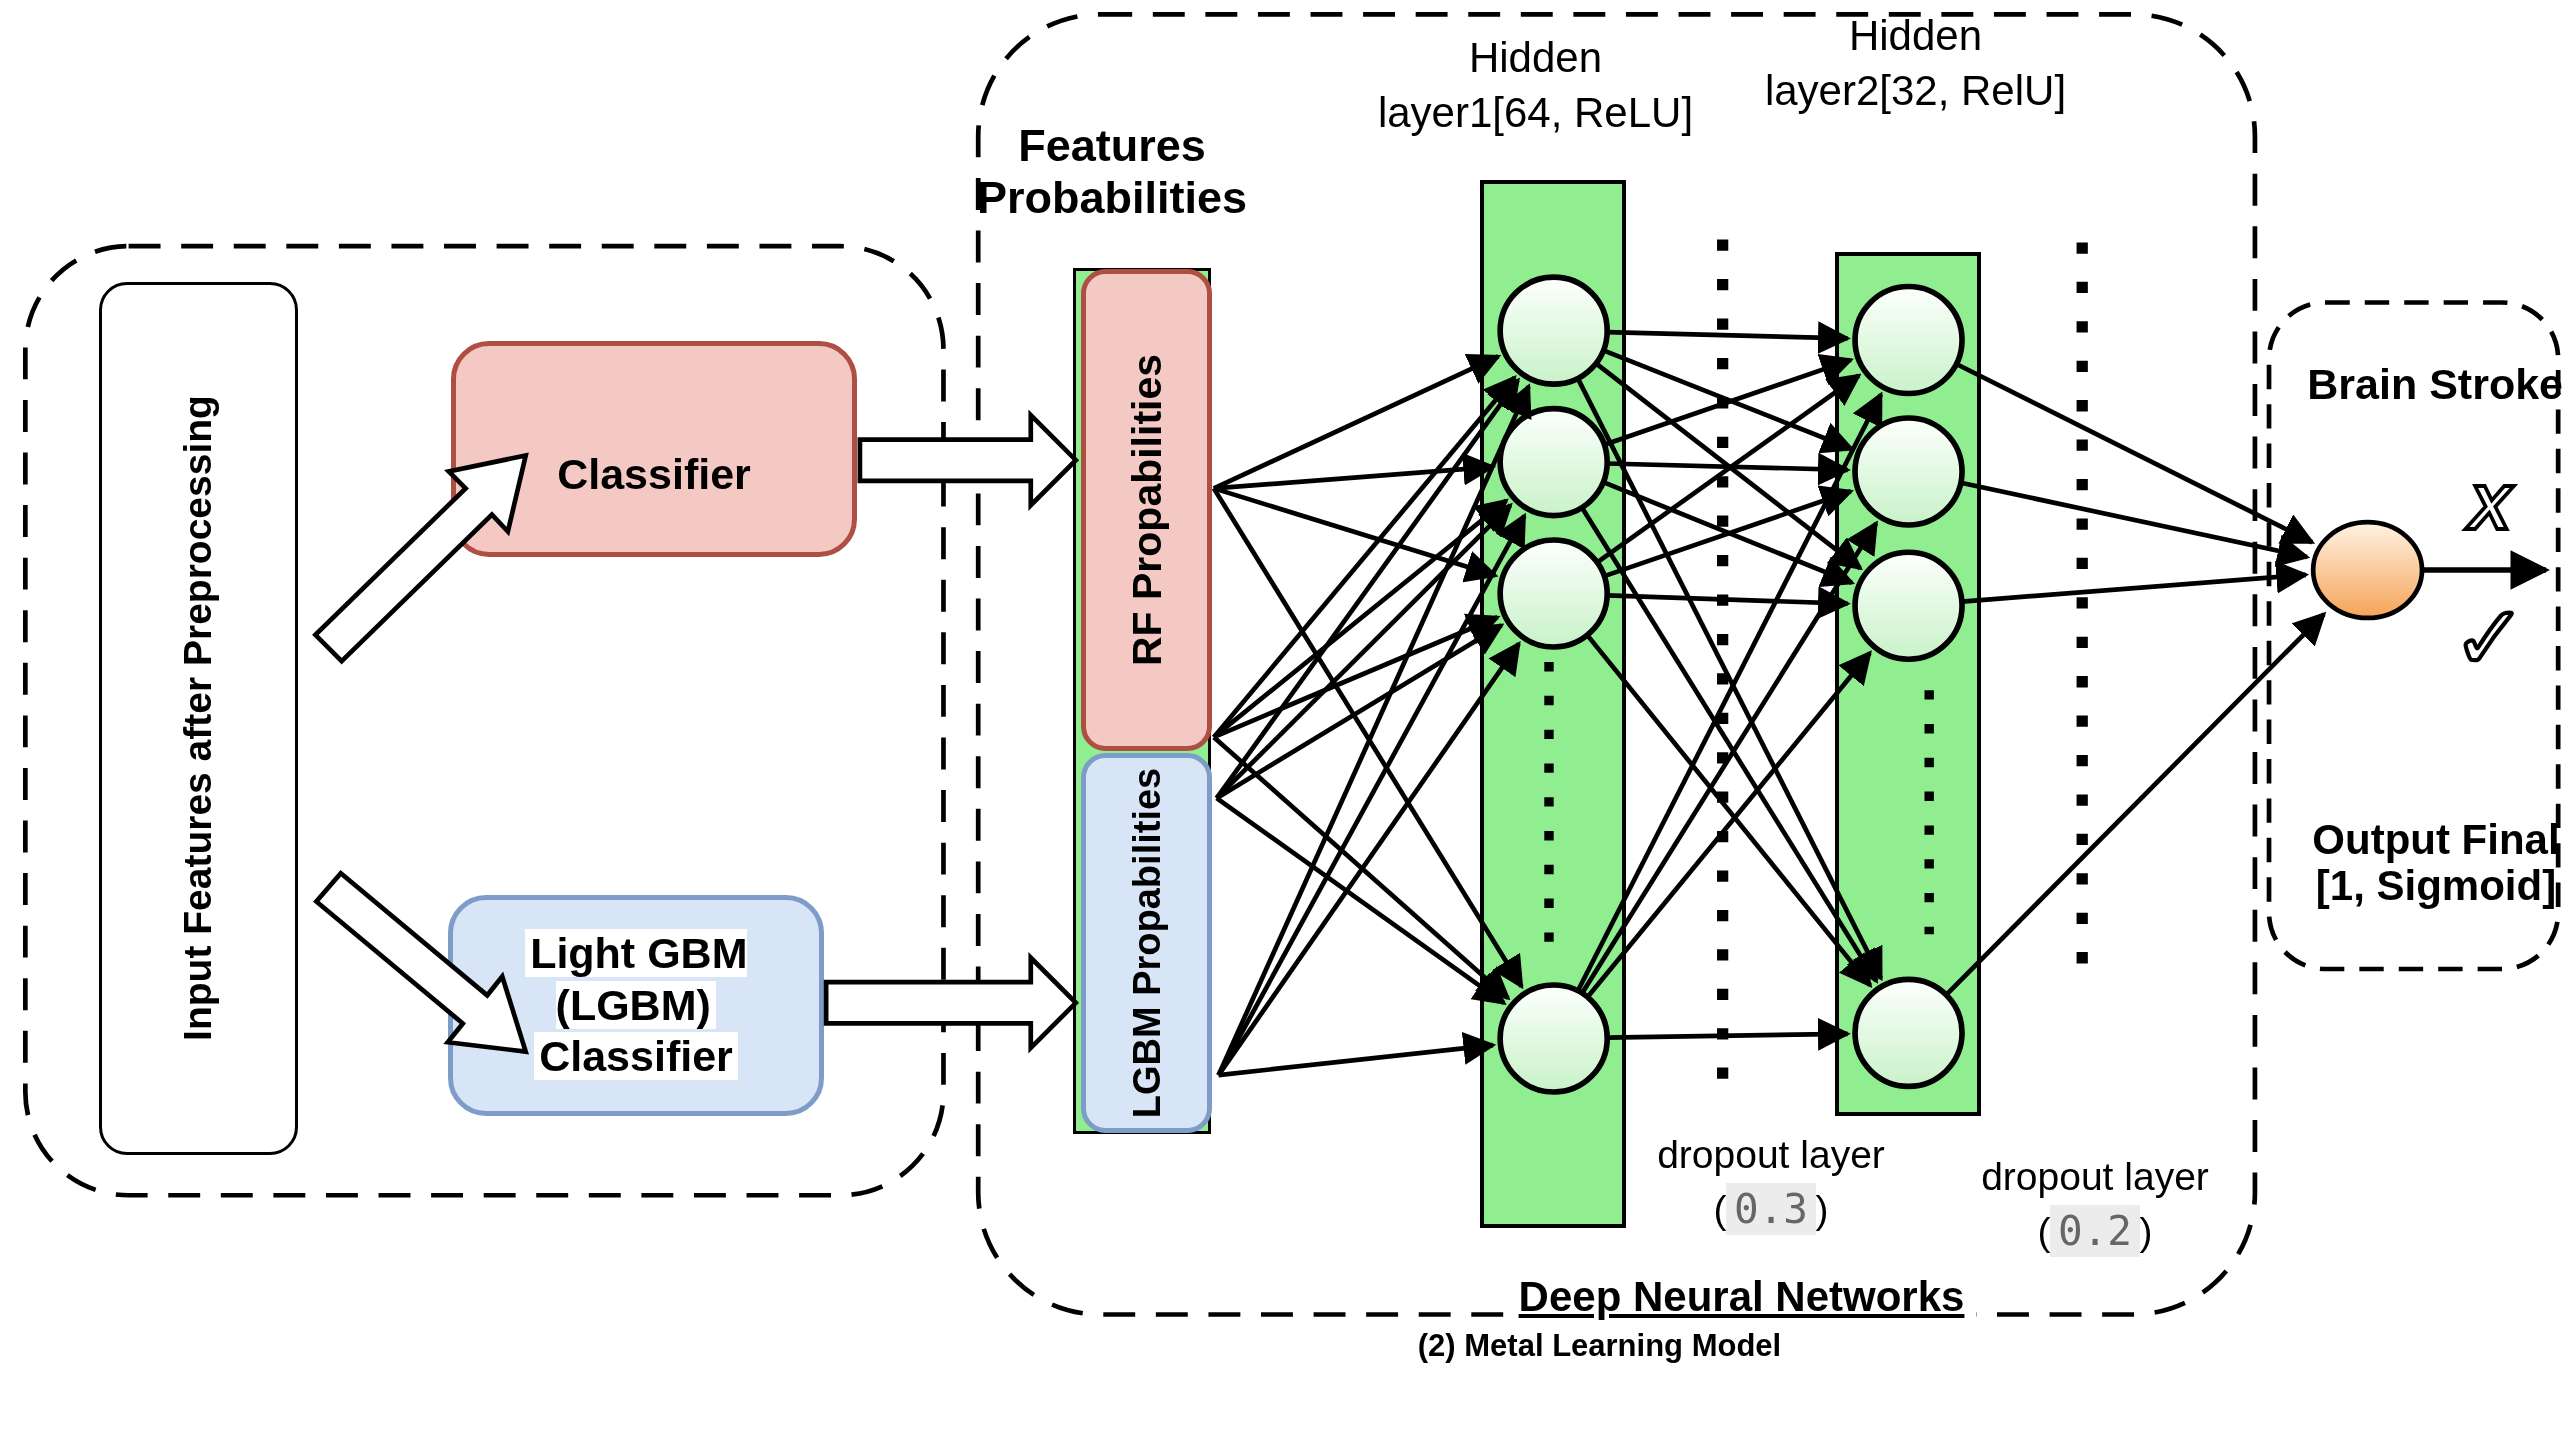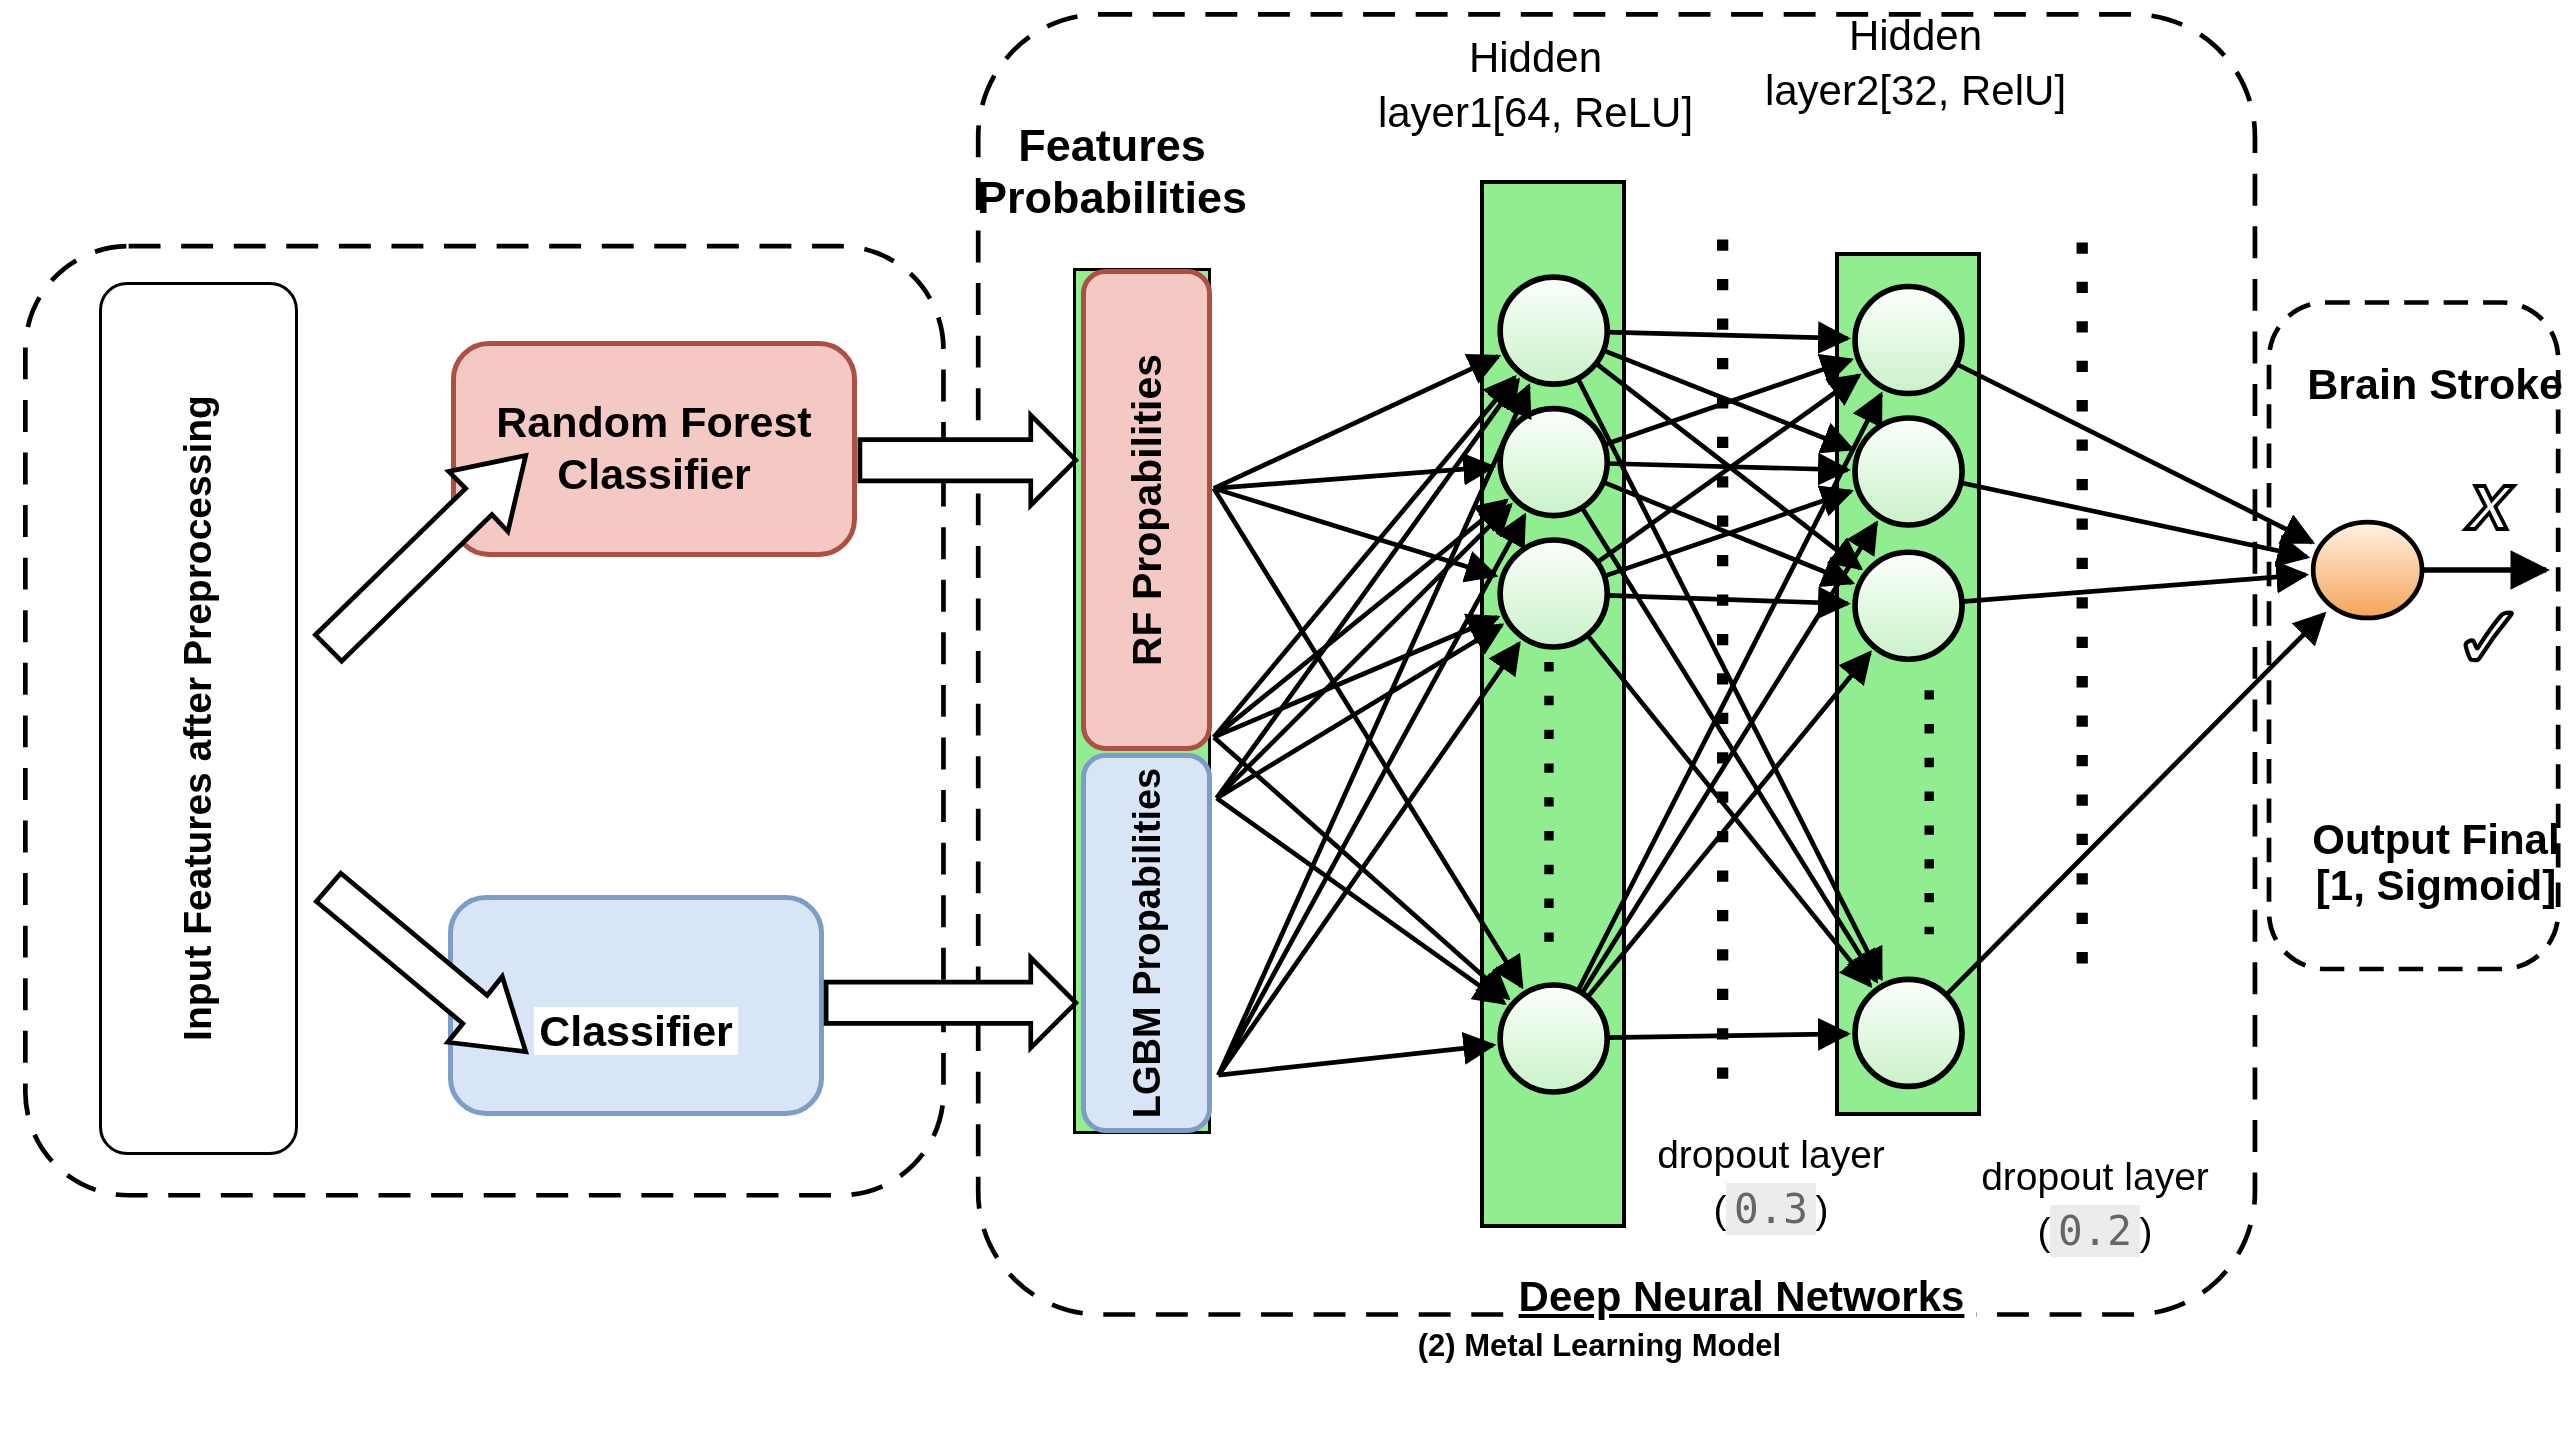--- a/index.html
+++ b/index.html
@@ -49,28 +49,28 @@
     <rect x="2417" y="322" width="308" height="710" rx="60" fill="none" stroke="#000" stroke-width="5" stroke-dasharray="26 16"></rect>
   </svg>
 
   <div class="box input-box"></div>
   <div class="vcenter vc-input">
     <span>Input Features after Preprocessing</span>
   </div>
 
   <div class="box rf-box">
     <div>
-      <span>Random Forest</span><br>
+      <br>
       <span>Classifier</span>
     </div>
   </div>
 
   <div class="box lgbm-box">
     <div>
-      <br>
+      <span class="hl">Light GBM  (LGBM)</span><br>
       <span class="hl">Classifier</span>
     </div>
   </div>
 
   <div class="green-rect combined-green"></div>
   <div class="prob-box rf-prob"></div>
   <div class="vcenter vc-rfprob">
     <span>RF Propabilities</span>
   </div>
   <div class="prob-box lgbm-prob"></div>

